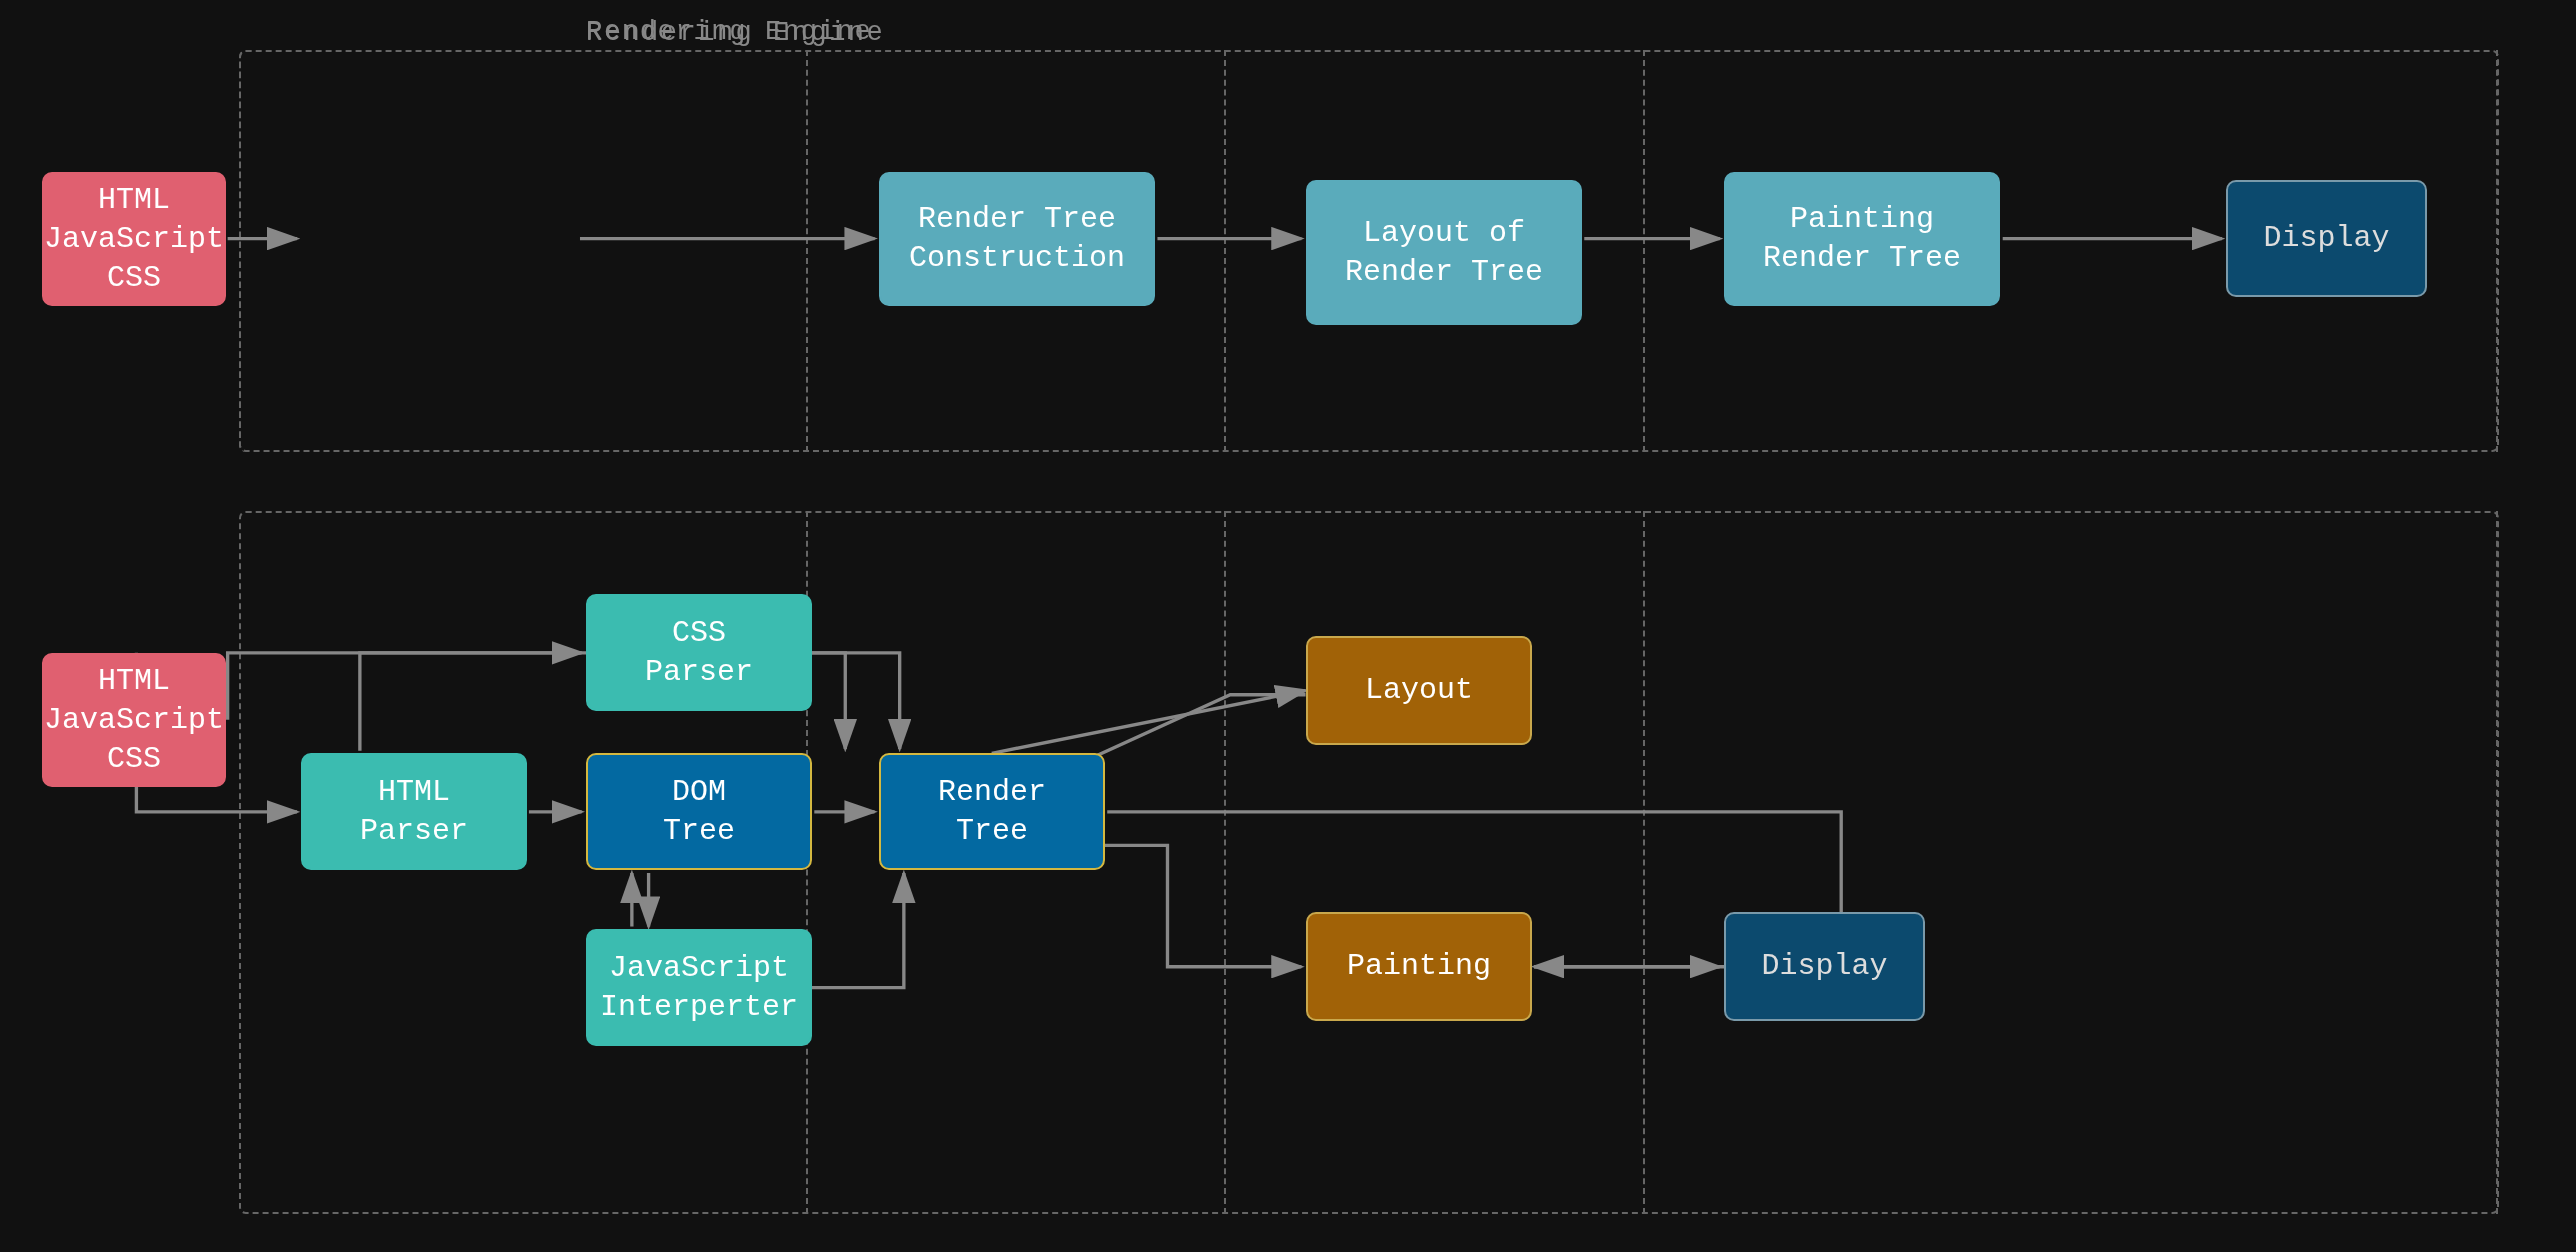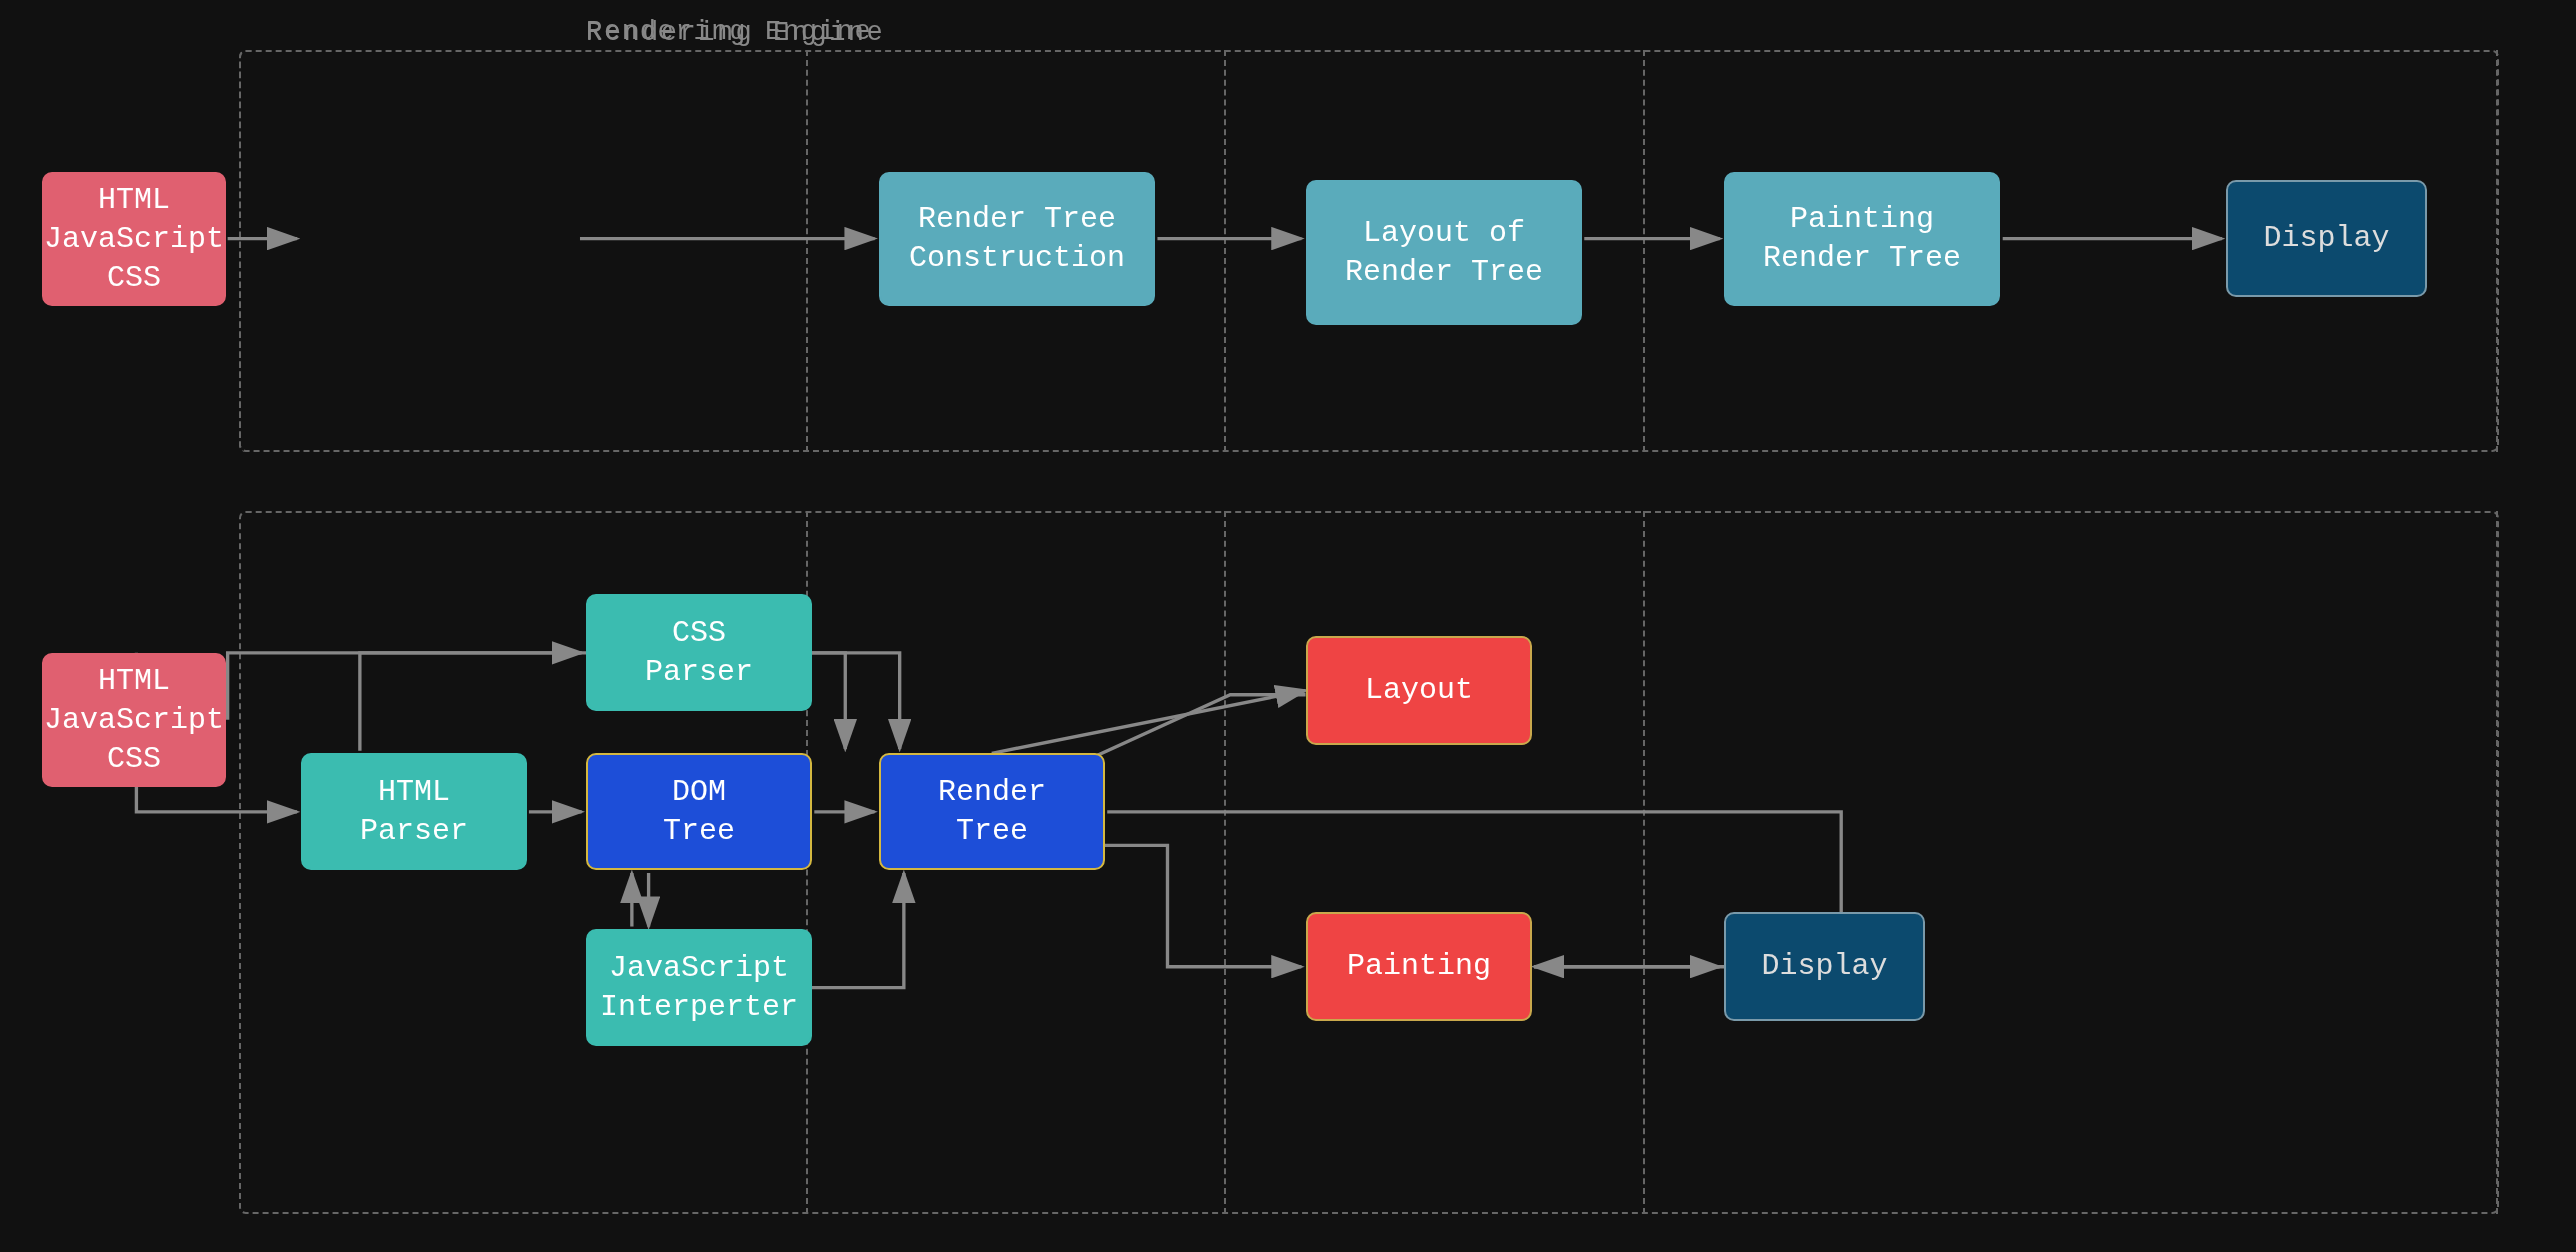--- a/index.html
+++ b/index.html
@@ -42,26 +42,26 @@
       background: #5aabbb;
       color: #fff;
       border-color: #5aabbb;
     }
     .node-teal {
       background: #3bbcb0;
       color: #fff;
       border-color: #3bbcb0;
     }
     .node-yellow {
-      background: #1d4ed8;
+      background: #0369a1;
       color: #fff;
       border-color: #d4b840;
     }
     .node-tan {
-      background: #ef4444;
+      background: #a16207;
       color: #fff;
       border-color: #c9a84c;
     }
     .node-grey {
       background: #0c4a6e;
       color: #ddd;
       border-color: #7a9aaa;
     }
 
     

